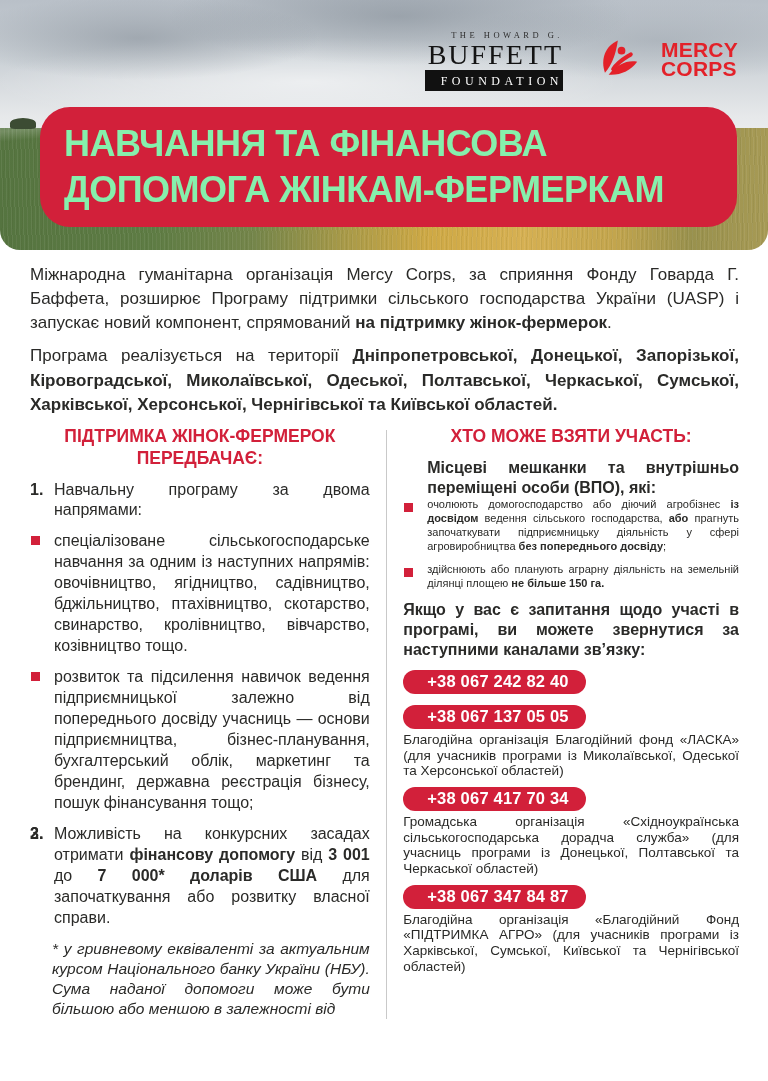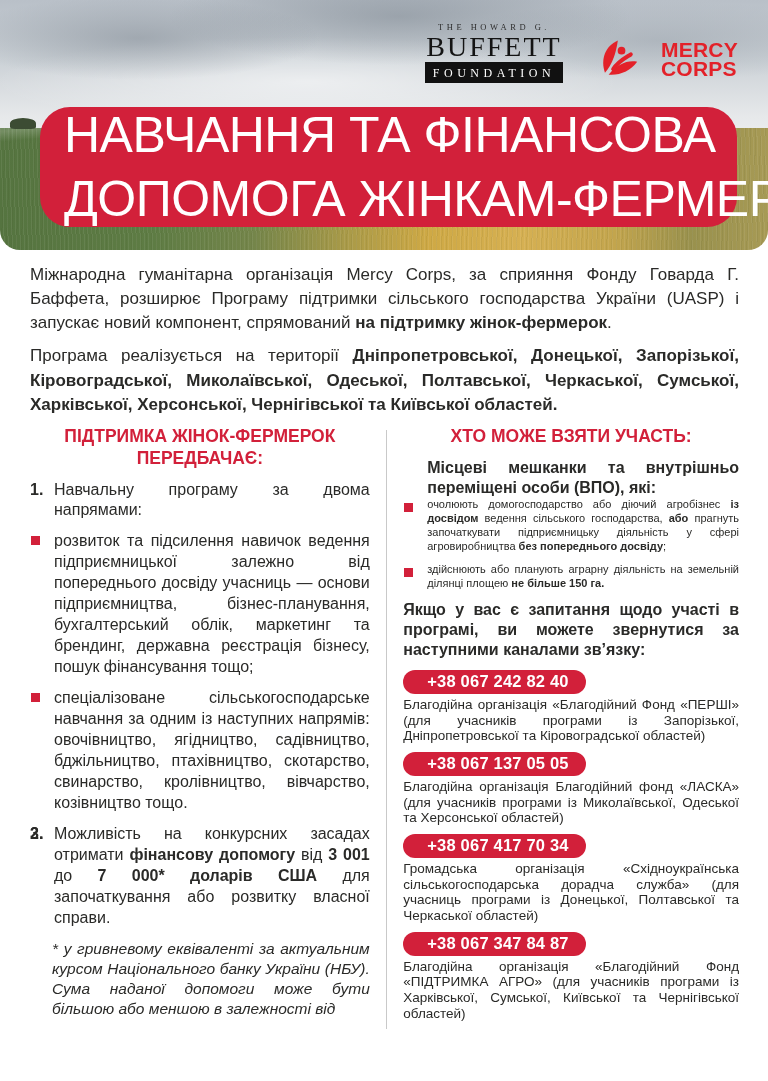--- a/index.html
+++ b/index.html
@@ -22,32 +22,32 @@
       repeating-linear-gradient(88deg, rgba(255,255,255,.07) 0 1px, transparent 1px 4px),
       repeating-linear-gradient(92deg, rgba(60,70,30,.08) 0 1px, transparent 1px 5px),
       linear-gradient(175deg, rgba(255,255,255,.18) 0 4px, transparent 14px),
       linear-gradient(90deg,#557440 0%,#5e7c44 20%,#74854a 33%,#a99a48 45%,#cfa945 56%,#d6b052 68%,#c3a54d 80%,#99914d 90%,#a79a55 100%);
   }
   .tree { position:absolute; background:#3c4c33; border-radius:50% 50% 20% 20%; }
   .tree1 { left:10px; top:118px; width:26px; height:11px; }
   .tree2 { left:62px; top:115px; width:13px; height:13px; }
 
   
-  .buffett { position:absolute; left:425px; top:22px; width:138px; text-align:center; font-family:"Liberation Serif","DejaVu Serif",serif; }
+  .buffett { position:absolute; left:425px; top:30px; width:138px; text-align:right; font-family:"Liberation Serif","DejaVu Serif",serif; }
   .buffett .l1 { font-size:8.5px; letter-spacing:3.5px; color:#2f2f2f; white-space:nowrap; }
   .buffett .l2 { font-size:28px; letter-spacing:2px; color:#141414; line-height:1.05; white-space:nowrap; }
   .buffett .l3 { background:#111; color:#fff; font-size:12px; letter-spacing:4.5px; padding:4px 0 2px; margin-top:1px; white-space:nowrap; }
   .mercy { position:absolute; left:593px; top:36px; display:flex; align-items:center; gap:22px; }
   .mercy .mtext { color:var(--logo-red); font-weight:700; font-size:21px; line-height:.92; letter-spacing:.2px; }
   .mercy svg { display:block; }
 
   
   .banner { position:absolute; left:40px; top:107px; width:697px; height:120px; background:var(--red); border-radius:30px;
     display:flex; flex-direction:column; justify-content:center; padding-left:24px; }
-  .banner div { color:#ffffff; font-weight:400; font-size:50px; line-height:1.28; letter-spacing:-.5px; white-space:nowrap; }
+  .banner div { color:#86efac; font-weight:700; font-size:36px; line-height:1.28; letter-spacing:-.5px; white-space:nowrap; }
 
   
   .content { position:absolute; top:250px; left:0; width:768px; padding:13px 29px 0 30px; }
   .para { font-size:17px; line-height:1.42; text-align:justify; margin-bottom:9px; color:#2a2a28; }
   .b { font-weight:700; }
 
   .columns { display:flex; margin-top:7px; }
   .col-left  { width:341px; }
   .divider { width:1.5px; background:#c9c9c9; margin:4px 16px 0 16px; }
   .col-right { width:337px; }
@@ -119,26 +119,26 @@
           <div>ПЕРЕДБАЧАЄ:</div>
         </div>
 
         <div class="num-item">
           <span class="num">1.</span>
           <span><span>Навчальну програму за двома напрямами:</span></span>
         </div>
 
         <div class="sq-item">
           <span class="sq"></span>
-          <span><span>розвиток та підсилення навичок ведення підприємницької залежно від попереднього досвіду учасниць — основи підприємництва, бізнес-планування, бухгалтерський облік, маркетинг та брендинг, державна реєстрація бізнесу, пошук фінансування тощо;</span></span>
+          <span><span>спеціалізоване сільськогосподарське навчання за одним із наступних напрямів: овочівництво, ягідництво, садівництво, бджільництво, птахівництво, скотарство, свинарство, кролівництво, вівчарство, козівництво тощо.</span></span>
         </div>
 
         <div class="sq-item">
           <span class="sq"></span>
-          <span><span>спеціалізоване сільськогосподарське навчання за одним із наступних напрямів: овочівництво, ягідництво, садівництво, бджільництво, птахівництво, скотарство, свинарство, кролівництво, вівчарство, козівництво тощо.</span></span>
+          <span><span>розвиток та підсилення навичок ведення підприємницької залежно від попереднього досвіду учасниць — основи підприємництва, бізнес-планування, бухгалтерський облік, маркетинг та брендинг, державна реєстрація бізнесу, пошук фінансування тощо;</span></span>
         </div>
 
         <div class="num-item">
           <span class="num">2.</span>
         </div>
 
         <div class="num-item">
           <span class="num">3.</span>
           <span><span>Можливість на конкурсних засадах отримати </span><span class="b">фінансову допомогу</span><span> від </span><span class="b">3 001</span><span> до </span><span class="b">7 000* доларів США</span><span> для започаткування або розвитку власної справи.</span></span>
         </div>
@@ -160,21 +160,20 @@
 
         <div class="sq-item">
           <span class="sq"></span>
           <span><span>здійснюють або планують аграрну діяльність на земельній ділянці площею </span><span class="b">не більше 150 га.</span></span>
         </div>
 
         <div class="rc-note"><span class="b">Якщо у вас є запитання щодо участі в програмі, ви можете звернутися за наступними каналами зв’язку:</span></div>
 
         <div class="contact">
           <span class="phone-pill">+38 067 242 82 40</span>
-          <div class="contact-desc">Благодійна організація «Благодійний Фонд «ПЕРШІ» (для учасників програми із Запорізької, Дніпропетровської та Кіровоградської областей)</div>
         </div>
         <div class="contact">
           <span class="phone-pill">+38 067 137 05 05</span>
           <div class="contact-desc">Благодійна організація Благодійний фонд «ЛАСКА» (для учасників програми із Миколаївської, Одеської та Херсонської областей)</div>
         </div>
         <div class="contact">
           <span class="phone-pill">+38 067 417 70 34</span>
           <div class="contact-desc">Громадська організація «Східноукраїнська сільськогосподарська дорадча служба» (для учасниць програми із Донецької, Полтавської та Черкаської областей)</div>
         </div>
         <div class="contact">

